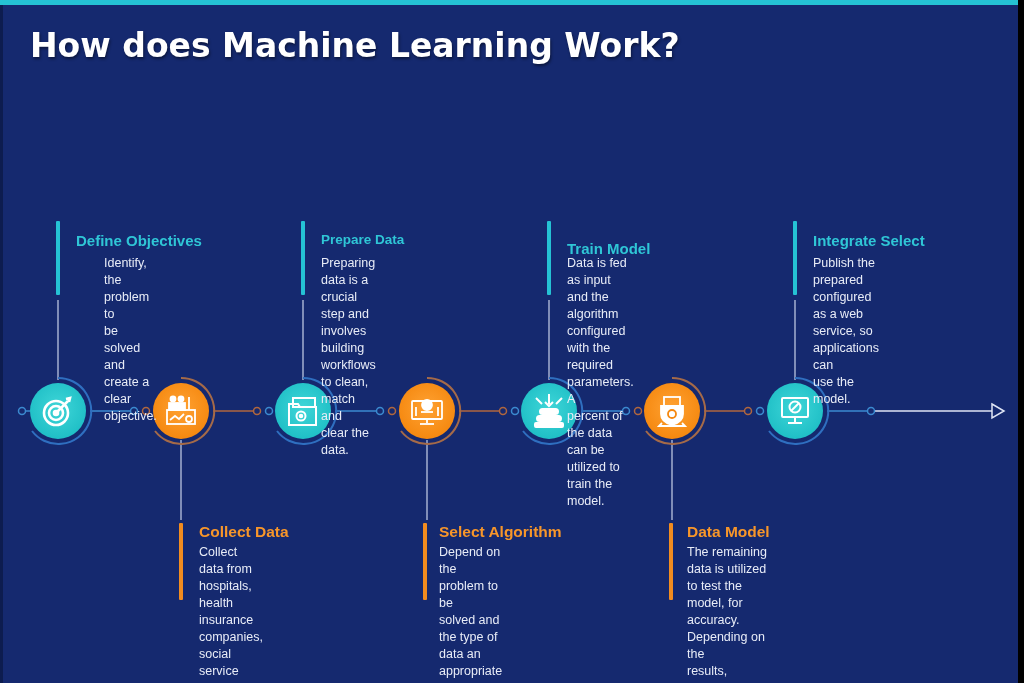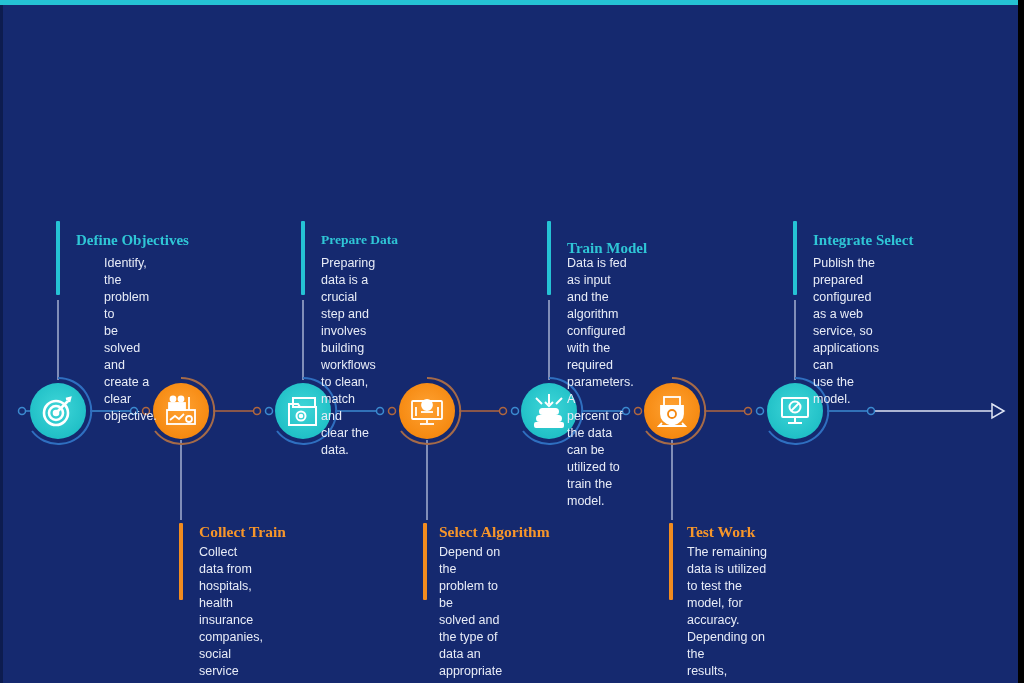--- a/index.html
+++ b/index.html
@@ -32,40 +32,41 @@
     white-space: nowrap;
   }
   .step {
     position: absolute;
   }
   .step .bar {
     position: absolute; left: 0; width: 4px; border-radius: 1px;
   }
   .step .heading {
     position: absolute; left: 20px; font-weight: bold; white-space: nowrap;
-    font-family: Liberation Serif, serif;
+    font-family: Liberation Sans, sans-serif;
   }
   .step .desc {
     position: absolute; left: 20px; color: #e8ecf7; font-size: 12.5px;
     line-height: 17px; white-space: pre-line;
   }
   .teal .heading { color: #2fc6d6; font-size: 15px; }
   .orange .heading { color: #f7962a; font-size: 15.5px; }
   .teal .bar { background: #25c2d4; }
   .orange .bar { background: #f28c1f; }
 
   svg.timeline { position: absolute; left: 0; top: 0; }
 </style>
 </head>
 <body>
 
 <div class="slide">
   <div class="top-strip"></div>
   <div class="left-edge"></div>
 
+  <div class="title">How does Machine Learning Work?</div>
 
   <svg class="timeline" width="1018" height="683" viewBox="0 0 1018 683">
     <defs>
       <radialGradient id="tealG" cx="50%" cy="45%" r="55%">
         <stop offset="0%" stop-color="#3fd6d8"></stop>
         <stop offset="100%" stop-color="#1fbfc6"></stop>
       </radialGradient>
       <radialGradient id="orangeG" cx="50%" cy="45%" r="55%">
         <stop offset="0%" stop-color="#ffa233"></stop>
         <stop offset="100%" stop-color="#f5880f"></stop>
@@ -237,38 +238,38 @@
     <div class="bar" style="top:0; height:74px;"></div>
     <div class="heading" style="top:11px;">Integrate Select</div>
     <div class="desc" style="top:34px;">Publish the prepared
 configured as a web
 service, so applications can
 use the model.</div>
   </div>
 
   <div class="step orange" style="left:179px; top:523px;">
     <div class="bar" style="top:0; height:77px;"></div>
-    <div class="heading" style="top:0px;">Collect Train</div>
+    <div class="heading" style="top:0px;">Collect Data</div>
     <div class="desc" style="top:21px;">Collect data from hospitals,
 health insurance companies,
 social service agencies, police
 and fire dept.</div>
   </div>
 
   <div class="step orange" style="left:423px; top:523px;">
     <div class="bar" style="top:0; height:77px;"></div>
     <div class="heading" style="top:0px; left:16px;">Select Algorithm</div>
     <div class="desc" style="top:21px; left:16px;">Depend on the problem to be
 solved and the type of data an
 appropriate  algorithm will be
 chosen.</div>
   </div>
 
   <div class="step orange" style="left:669px; top:523px;">
     <div class="bar" style="top:0; height:77px;"></div>
-    <div class="heading" style="top:0px; left:18px;">Test Work</div>
+    <div class="heading" style="top:0px; left:18px;">Data Model</div>
     <div class="desc" style="top:21px; left:18px;">The remaining  data is utilized to test the
 model, for accuracy. Depending  on the
 results, improvements,  can be performed  in
 the “Train  model’ and/or “Select Algorithm”
 phases, iteratively.</div>
   </div>
 </div>
 
 </body></html>

